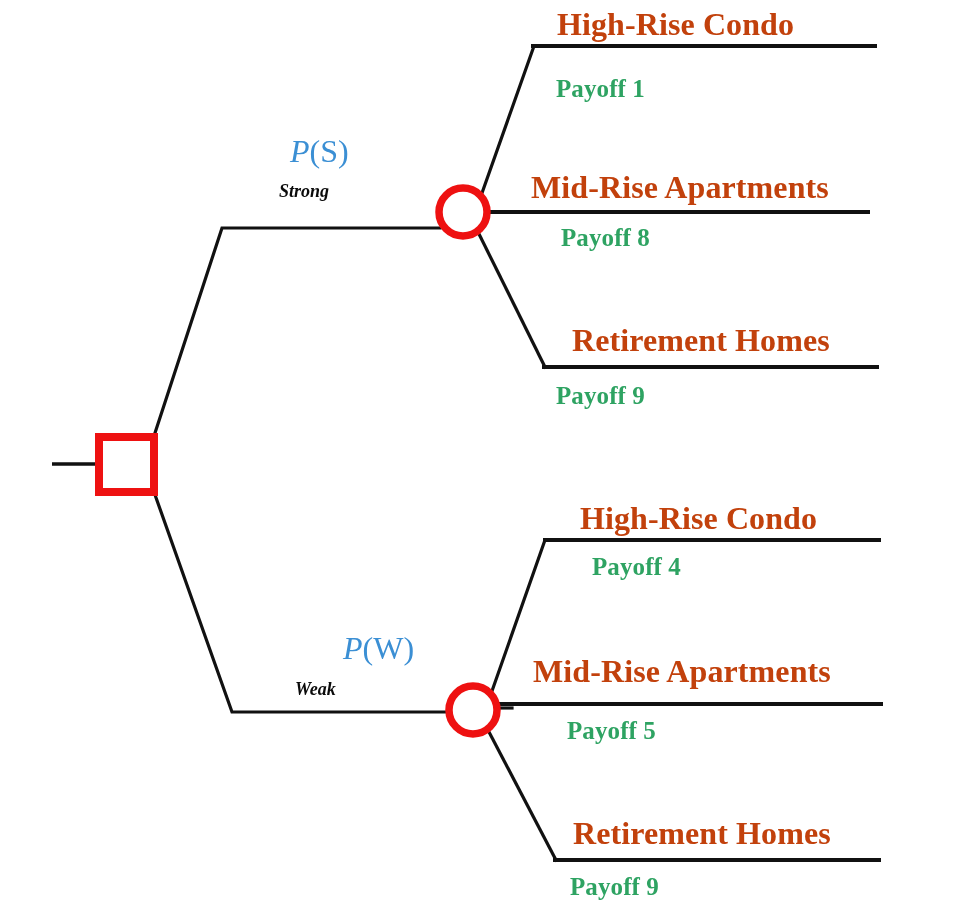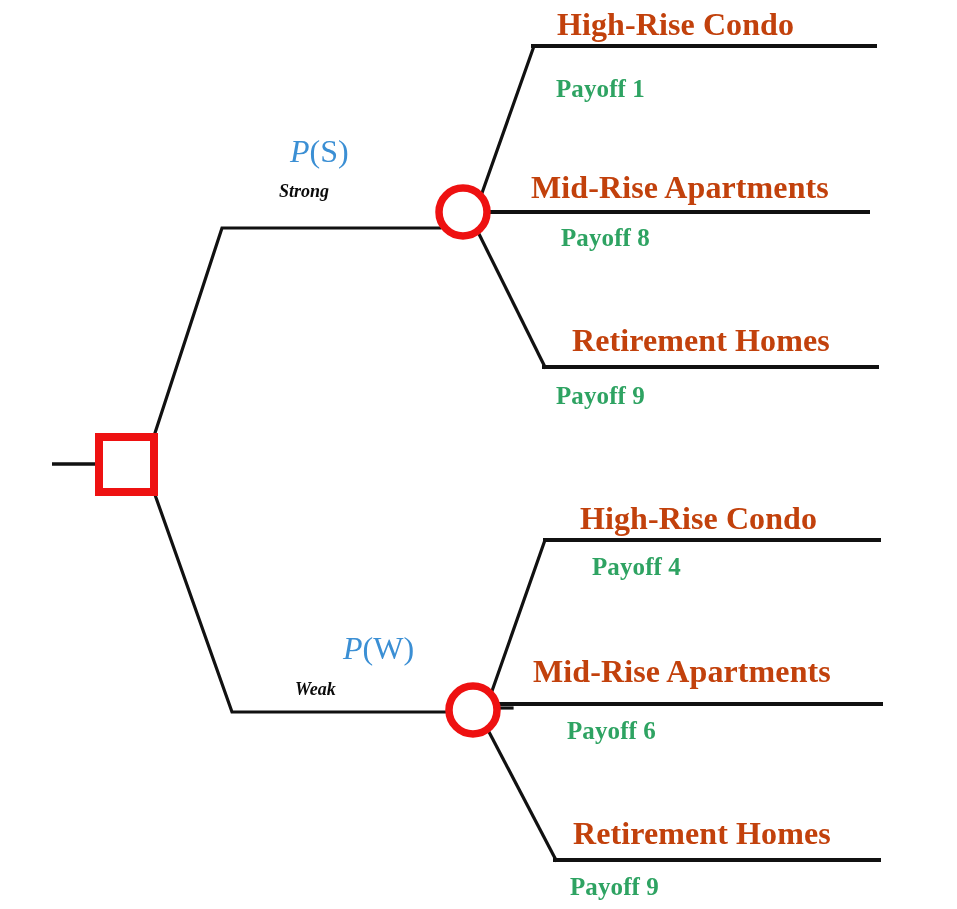--- a/index.html
+++ b/index.html
@@ -139,18 +139,18 @@
 
   <div class="lbl prob-label" style="left:299px; top:632px;margin-left:44px;">
     <span class="pvar">P</span><span>(W)</span>
   </div>
   <div class="lbl state-label" style="left:295px; top:672px;margin-top:8px;">Weak</div>
 
   <div class="lbl outcome-label" style="left:580px; top:502px;">High-Rise Condo</div>
   <div class="lbl payoff-label" style="left:564px; top:554px;margin-left:28px;">Payoff 4</div>
 
   <div class="lbl outcome-label" style="left:533px; top:655px;">Mid-Rise Apartments</div>
-  <div class="lbl payoff-label" style="left:567px; top:718px;">Payoff 6</div>
+  <div class="lbl payoff-label" style="left:567px; top:718px;">Payoff 5</div>
 
   <div class="lbl outcome-label" style="left:573px; top:817px;">Retirement Homes</div>
   <div class="lbl payoff-label" style="left:570px; top:874px;">Payoff 9</div>
 
 </div>
 
 </body></html>

